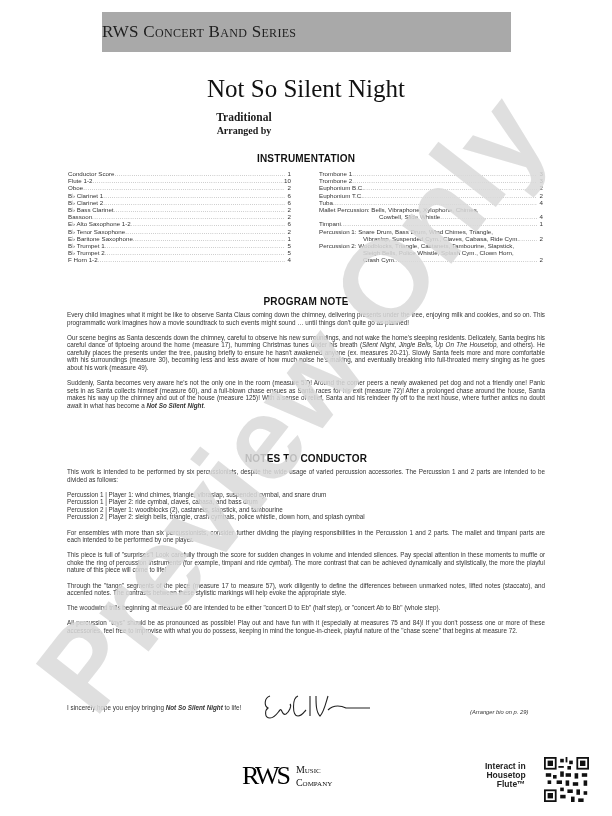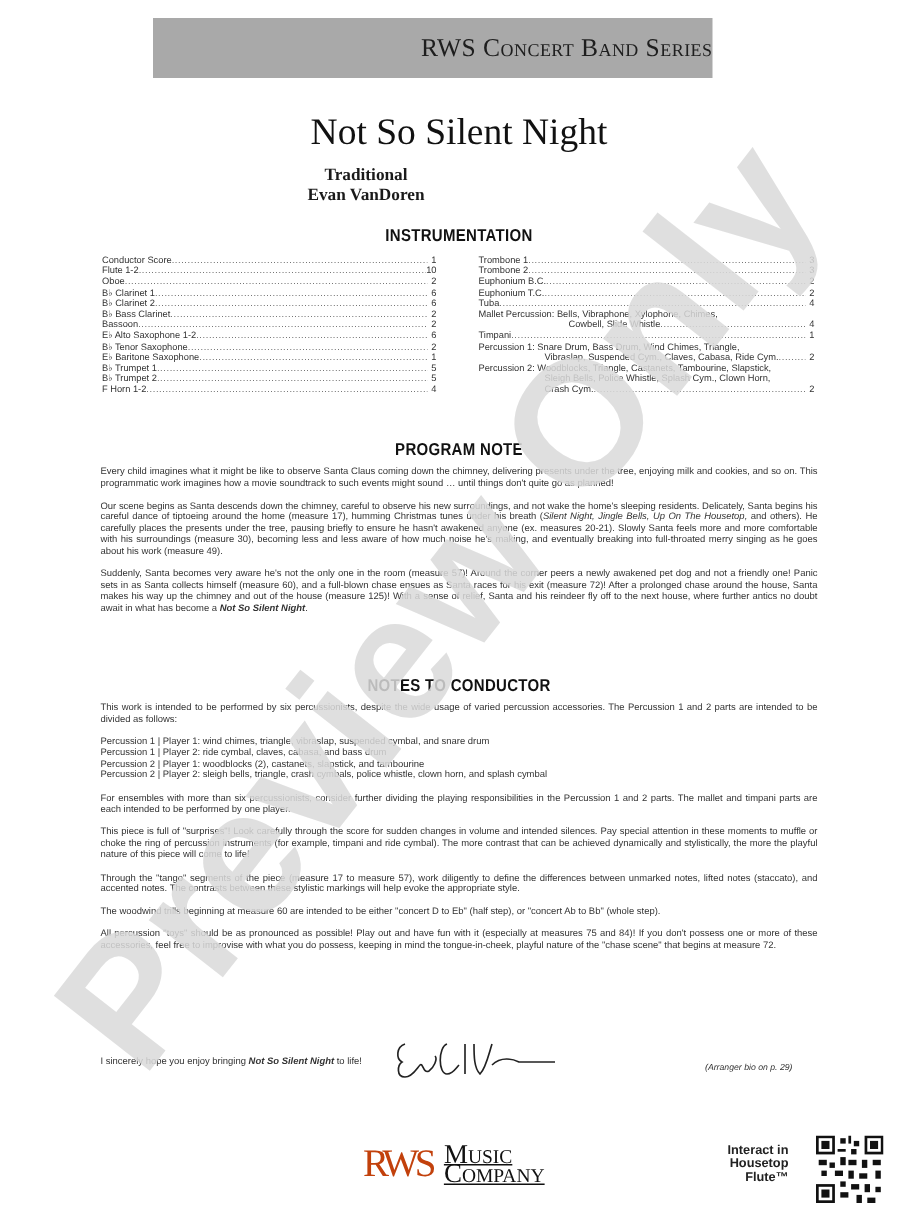--- a/index.html
+++ b/index.html
@@ -1,19 +1,19 @@
 <!DOCTYPE html>
 <html><head>
 <meta charset="utf-8">
 <style>
   html, body { margin: 0; padding: 0; background: #ffffff; }
   body { width: 612px; height: 816px; position: relative; overflow: hidden; font-family: "Liberation Sans", sans-serif; color: #222; }
   .page { position: absolute; left: 0; top: 0; width: 612px; height: 816px; }
 
-  .series-bar { position: absolute; left: 102px; top: 12px; width: 373px; height: 40px; background: #a9a9a9; display: flex; align-items: center; justify-content: flex-end; }
+  .series-bar { position: absolute; left: 102px; top: 12px; width: 409px; height: 40px; background: #a9a9a9; display: flex; align-items: center; justify-content: flex-start; }
   .series-bar span { font-family: "Liberation Serif", serif; font-size: 17px; color: #1e1e1e; font-variant: small-caps; letter-spacing: 0.3px; }
 
   .title { position: absolute; left: 0; width: 612px; top: 75px; text-align: center; font-family: "Liberation Serif", serif; font-size: 25px; color: #111; }
   .composer { position: absolute; left: 0; width: 488px; top: 111px; text-align: center; font-family: "Liberation Serif", serif; font-weight: bold; font-size: 11.5px; line-height: 13px; color: #1a1a1a; }
   .composer .small { font-size: 10px; }
 
   .section-head { position: absolute; left: 0; width: 612px; text-align: center; font-family: "Liberation Sans", sans-serif; font-weight: bold; font-size: 10px; letter-spacing: 0.2px; color: #111; transform: scaleY(1.15); }
 
   .instr-col { position: absolute; font-size: 6.2px; line-height: 7.2px; color: #333; }
   .instr-row { display: flex; align-items: baseline; white-space: nowrap; }
@@ -27,42 +27,42 @@
   .body-text { position: absolute; left: 67px; width: 478px; font-size: 6.3px; line-height: 7.6px; color: #333; text-align: justify; }
   .body-text p { margin: 0 0 7.5px 0; }
   .body-text .em { font-style: italic; }
   .body-text .bi { font-weight: bold; font-style: italic; }
 
   .signoff { position: absolute; left: 67px; top: 704px; font-size: 6.3px; color: #333; }
   .signature { position: absolute; left: 262px; top: 690px; }
   .bio { position: absolute; left: 470px; top: 709px; font-size: 5.8px; font-style: italic; color: #333; }
 
   .rws-logo { position: absolute; left: 242px; top: 761px; display: flex; align-items: center; }
-  .rws-mark { font-family: "Liberation Serif", serif; font-size: 26px; color: #c2410c; letter-spacing: -3px; }
-  .rws-name { margin-left: 8px; font-family: "Liberation Serif", serif; font-variant: small-caps; font-size: 18px; line-height: 13px; color: #111; text-decoration: underline; }
+  .rws-mark { font-family: "Liberation Serif", serif; font-size: 26px; color: #000000; letter-spacing: -3px; }
+  .rws-name { margin-left: 8px; font-family: "Liberation Serif", serif; font-variant: small-caps; font-size: 10px; line-height: 13px; color: #111; }
 
   .mm { position: absolute; left: 485px; top: 762px; font-size: 8.5px; line-height: 9px; font-weight: bold; color: #222; text-align: right; }
   .qr { position: absolute; left: 544px; top: 757px; width: 45px; height: 45px; }
 
   .watermark { position: absolute; left: 0; top: 0; width: 612px; height: 816px; pointer-events: none; }
 </style>
 </head>
 <body>
 
 <div class="page">
 
   <div class="series-bar">
     <span>RWS Concert Band Series</span>
   </div>
 
   <div class="title">Not So Silent Night</div>
 
   <div class="composer">
     <div>Traditional</div>
-    <div>Evan VanDoren</div>
+    <div class="small">Arranged by</div>
   </div>
 
   <div class="section-head" style="top:152px;">INSTRUMENTATION</div>
 
   <div class="instr-col" style="left:68px; top:170px; width:223px;">
     <div class="instr-row">
         <span class="name">Conductor Score</span>
         <span class="dots"></span>
         <span class="qty">1</span>
       </div>

